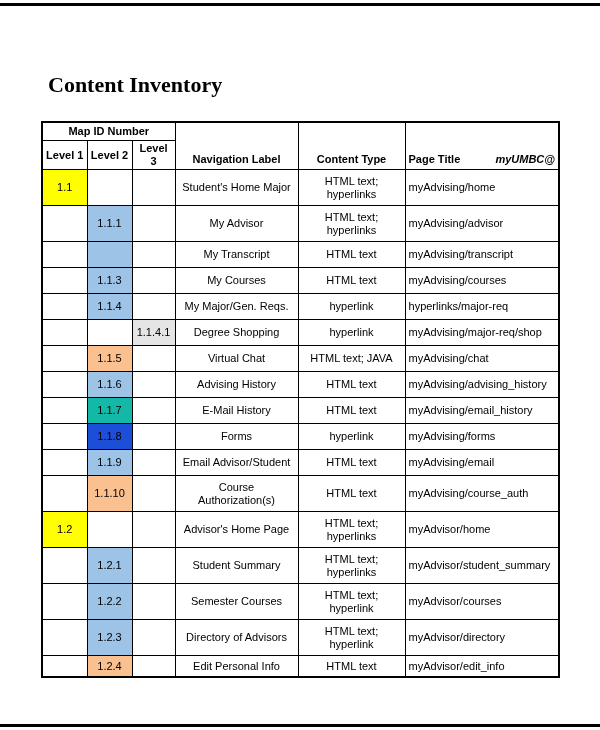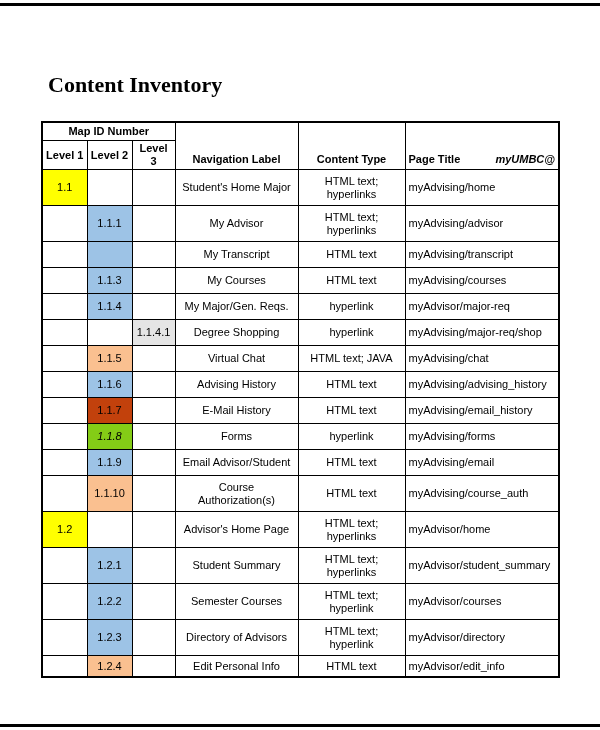--- a/index.html
+++ b/index.html
@@ -125,21 +125,21 @@
     <td class="nav">My Courses</td>
     <td class="type">HTML text</td>
     <td class="page">myAdvising/courses</td>
   </tr>
         <tr>
     <td class="lvl"></td>
     <td class="lvl" style="background: rgb(157, 195, 230);">1.1.4</td>
     <td class="lvl"></td>
     <td class="nav">My Major/Gen. Reqs.</td>
     <td class="type">hyperlink</td>
-    <td class="page">myAdvisor/major-req</td>
+    <td class="page">hyperlinks/major-req</td>
   </tr>
         <tr>
     <td class="lvl"></td>
     <td class="lvl"></td>
     <td class="lvl" style="background: #e5e5e5; margin-left: 32px;">1.1.4.1</td>
     <td class="nav">Degree Shopping</td>
     <td class="type">hyperlink</td>
     <td class="page">myAdvising/major-req/shop</td>
   </tr>
         <tr>
@@ -153,29 +153,29 @@
         <tr>
     <td class="lvl"></td>
     <td class="lvl" style="background: rgb(157, 195, 230);">1.1.6</td>
     <td class="lvl"></td>
     <td class="nav">Advising History</td>
     <td class="type">HTML text</td>
     <td class="page">myAdvising/advising_history</td>
   </tr>
         <tr>
     <td class="lvl"></td>
-    <td class="lvl" style="background: #c2410c;">1.1.7</td>
+    <td class="lvl" style="background: #14b8a6;">1.1.7</td>
     <td class="lvl"></td>
     <td class="nav">E-Mail History</td>
     <td class="type">HTML text</td>
     <td class="page">myAdvising/email_history</td>
   </tr>
         <tr>
     <td class="lvl"></td>
-    <td class="lvl" style="background: #84cc16; font-style: italic;">1.1.8</td>
+    <td class="lvl" style="background: #1d4ed8;">1.1.8</td>
     <td class="lvl"></td>
     <td class="nav">Forms</td>
     <td class="type">hyperlink</td>
     <td class="page">myAdvising/forms</td>
   </tr>
         <tr>
     <td class="lvl"></td>
     <td class="lvl" style="background: rgb(157, 195, 230);">1.1.9</td>
     <td class="lvl"></td>
     <td class="nav">Email Advisor/Student</td>

